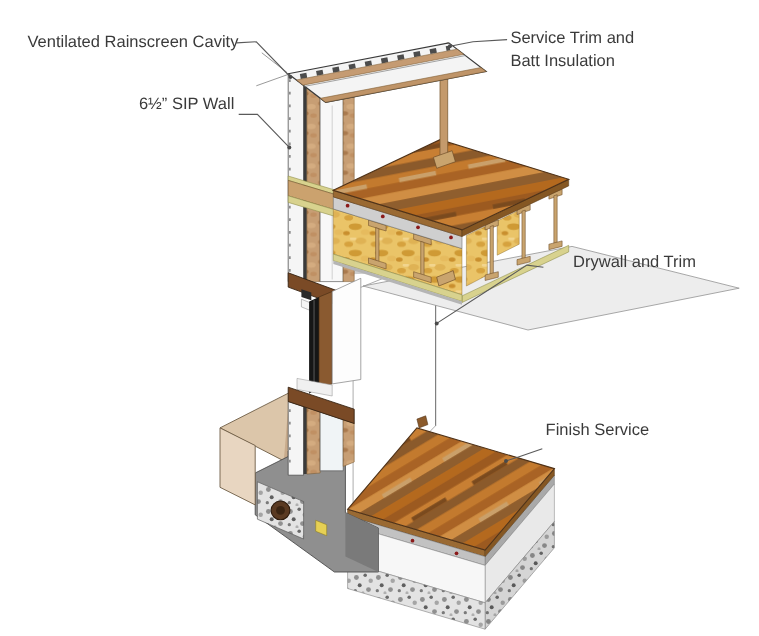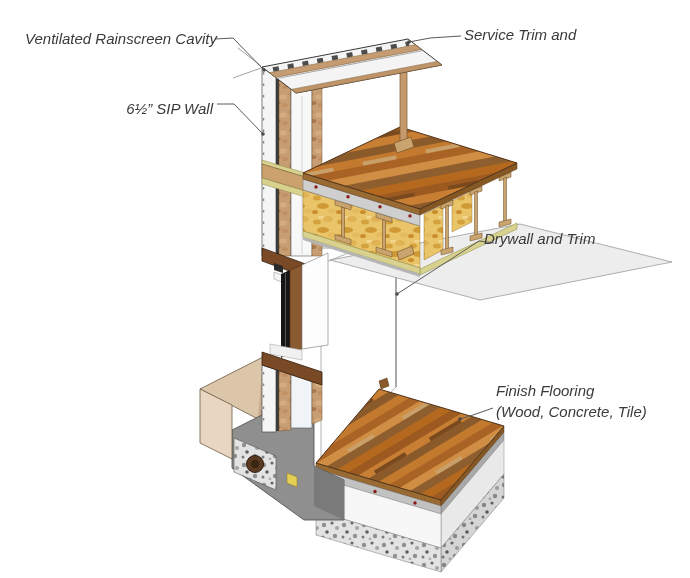--- a/index.html
+++ b/index.html
@@ -2,21 +2,21 @@
 <html style="--ink: #3a3a3a; --leader: #5a5a5a; --tan: #c59b72; --insulation: #eac468; --olive: #d8d28e; --concrete: #8f8f8f; --earthtop: #dcc6aa; --earthfront: #e8d6c1; --glass: #161616; --fastener: #8b1a1a; --wooddark: #8a5a26; --sipwhite: #f8f8f8;"><head>
 <meta charset="utf-8">
 <style>
   :root{
     --ink:#3a3a3a; --leader:#5a5a5a; --tan:#c59b72; --insulation:#eac468;
     --olive:#d8d28e; --concrete:#8f8f8f; --earthtop:#dcc6aa; --earthfront:#e8d6c1;
     --glass:#161616; --fastener:#8b1a1a; --wooddark:#8a5a26; --sipwhite:#f8f8f8;
   }
   html,body{margin:0;padding:0;background:#ffffff;}
   .stage{position:relative;width:690px;height:578px;background:#ffffff;overflow:hidden;
-         font-family:"Liberation Sans", sans-serif;font-style:italic;}
+         font-family:"Liberation Sans", sans-serif;}
   svg{position:absolute;left:0;top:0;}
   .lbl{position:absolute;font-size:15px;line-height:21px;color:var(--ink);white-space:nowrap;}
   .lbl.right{text-align:right;}
 </style>
 </head>
 <body>
 
 <div class="stage">
 <svg width="690" height="578" viewBox="0 0 690 578">
   <defs>
@@ -230,29 +230,29 @@
     <circle cx="409" cy="42" r="1.8"></circle>
     <circle cx="397" cy="294" r="1.8"></circle>
     <circle cx="460" cy="419" r="1.8"></circle>
   </g>
 </svg>
 
   <div class="lbl" style="left:25px;top:28px">
     <div>Ventilated Rainscreen Cavity</div>
   </div>
 
-  <div class="lbl right" style="left:60px;top:98px;width:153px">
+  <div class="lbl right" style="left:60px;top:84px;width:153px">
     <div>6½” SIP Wall</div>
   </div>
 
   <div class="lbl" style="left:464px;top:24px">
     <div>Service Trim and</div>
-  </div>
-
-  <div class="lbl" style="left:484px;top:228px">
+    <div>Batt Insulation</div>
+  </div>
+
+  <div class="lbl" style="left:521px;top:228px">
     <div>Drywall and Trim</div>
   </div>
 
   <div class="lbl" style="left:496px;top:380px">
-    <div>Finish Flooring</div>
-    <div>(Wood, Concrete, Tile)</div>
+    <div>Finish Service</div>
   </div>
 </div>
 
 </body></html>

